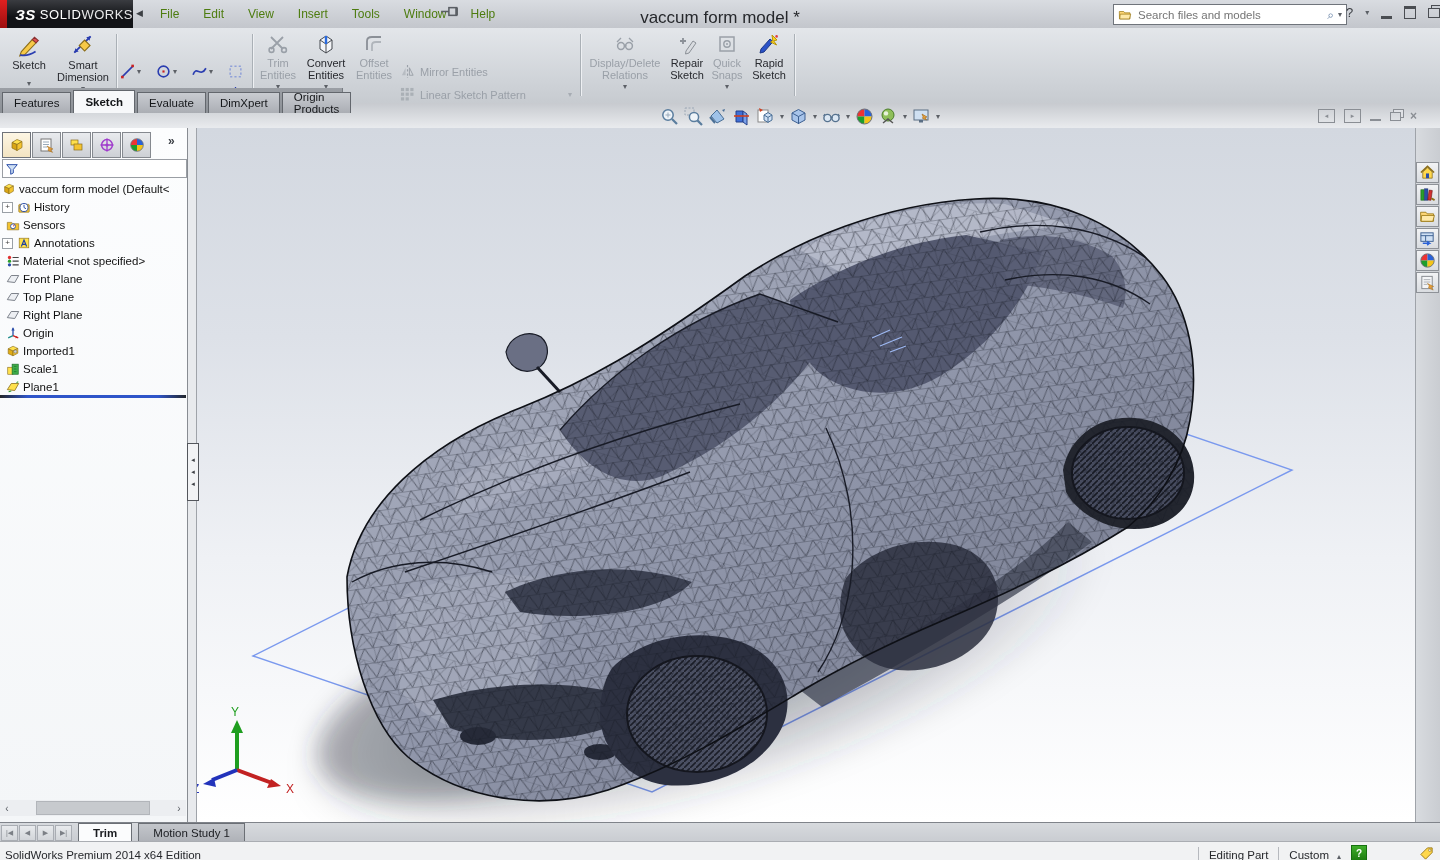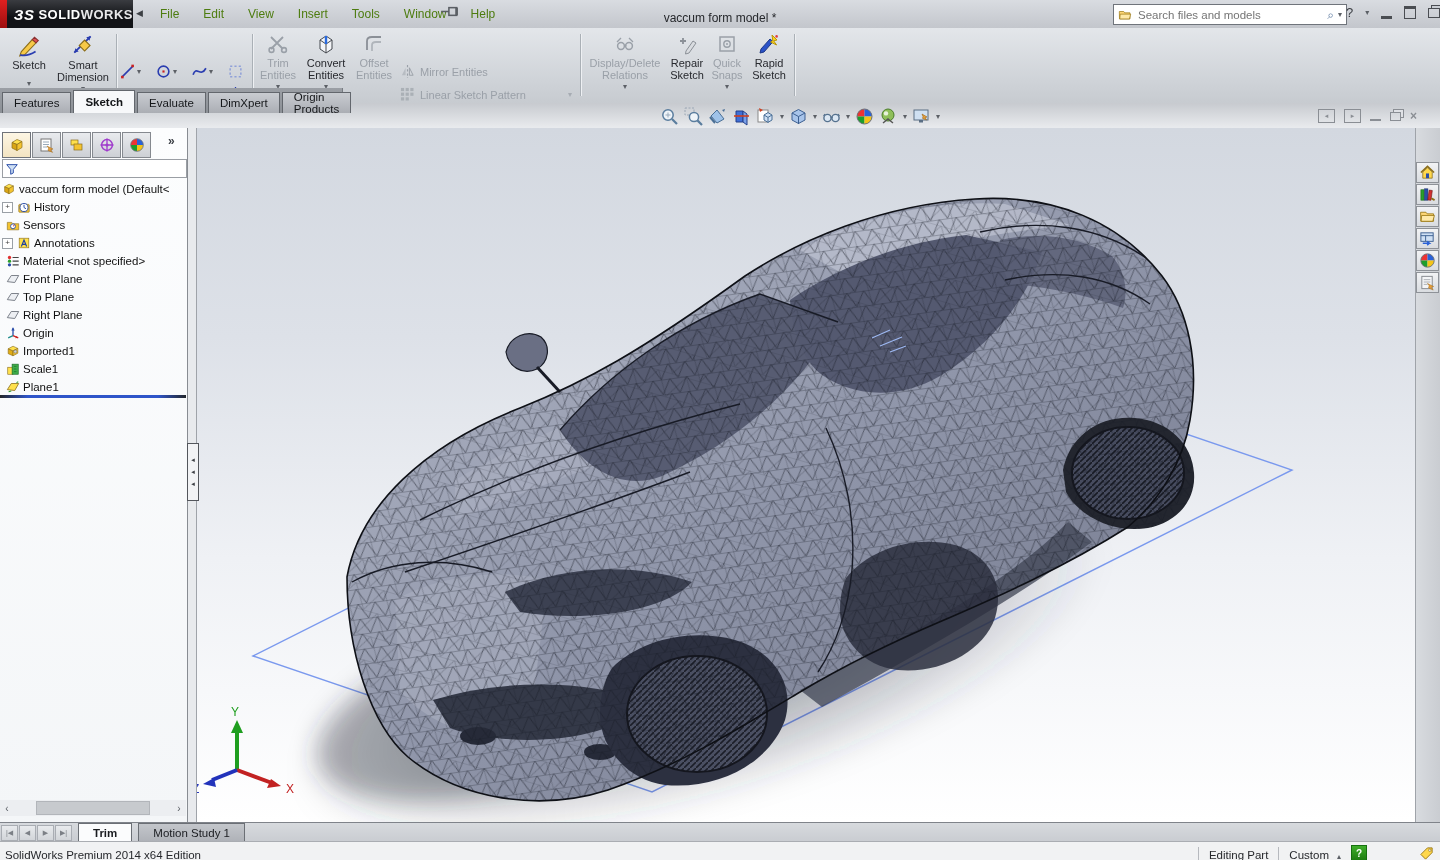--- a/index.html
+++ b/index.html
@@ -9,27 +9,27 @@
   .abs{position:absolute}
   svg{display:block}
 
   
   .titlebar{left:0;top:0;width:1440px;height:28px;
     background:linear-gradient(#d9dce1,#c3c6cc);border-bottom:1px solid #8f9398}
   .redstrip{left:0;top:0;width:7px;height:28px;background:linear-gradient(#e02020,#9d0f0f)}
   .logoblock{left:7px;top:0;width:126px;height:28px;background:linear-gradient(#3a3c41,#121317 60%);
     color:#fff;display:flex;align-items:center;justify-content:flex-end;font-size:13px;letter-spacing:.5px}
   .logoblock .mark{font-style:italic;font-weight:bold;margin-right:4px;font-size:15px}
-  .logoblock .w1{font-weight:bold}.logoblock .w2{font-weight:bold;color:#e8e8ea}
+  .logoblock .w1{font-weight:normal}.logoblock .w2{font-weight:normal;color:#e8e8ea}
   .backarrow{left:136px;top:8px;font-size:9px;color:#3c3f44}
   .menubar{left:148px;top:0;height:28px;display:flex;align-items:center;font-size:12px;color:#4d7c0f}
   .menubar span{padding:0 12px;cursor:default}
   .pinicon{left:440px;top:6px}
   .doctitle{left:0;top:0;width:1440px;height:36px;display:flex;align-items:center;justify-content:center;
-    font-size:12px;color:#26282c;pointer-events:none}
+    font-size:17px;color:#26282c;pointer-events:none}
   .searchbox{left:1113px;top:4px;width:224px;height:19px;background:#fff;border:1px solid #6f747b;
     display:flex;align-items:center;padding:0 4px;gap:4px}
   .searchbox input{border:none;outline:none;flex:1;font-size:11.5px;color:#555;background:transparent;
     font-family:"Liberation Sans",sans-serif}
   .searchbox .mag{color:#6a85a8;font-size:12px}
   .caret{font-size:8px;color:#5c6066;line-height:1}
   .tb-btns{left:1346px;top:5px;display:flex;gap:12px;align-items:center;color:#3a3d42}
   .helpq{font-size:13px;color:#3a3d42}
   .win-min{width:11px;height:9px;border-bottom:3px solid #4a4d52}
   .win-max{width:10px;height:9px;border:1.5px solid #4a4d52;border-top:3px solid #4a4d52}

